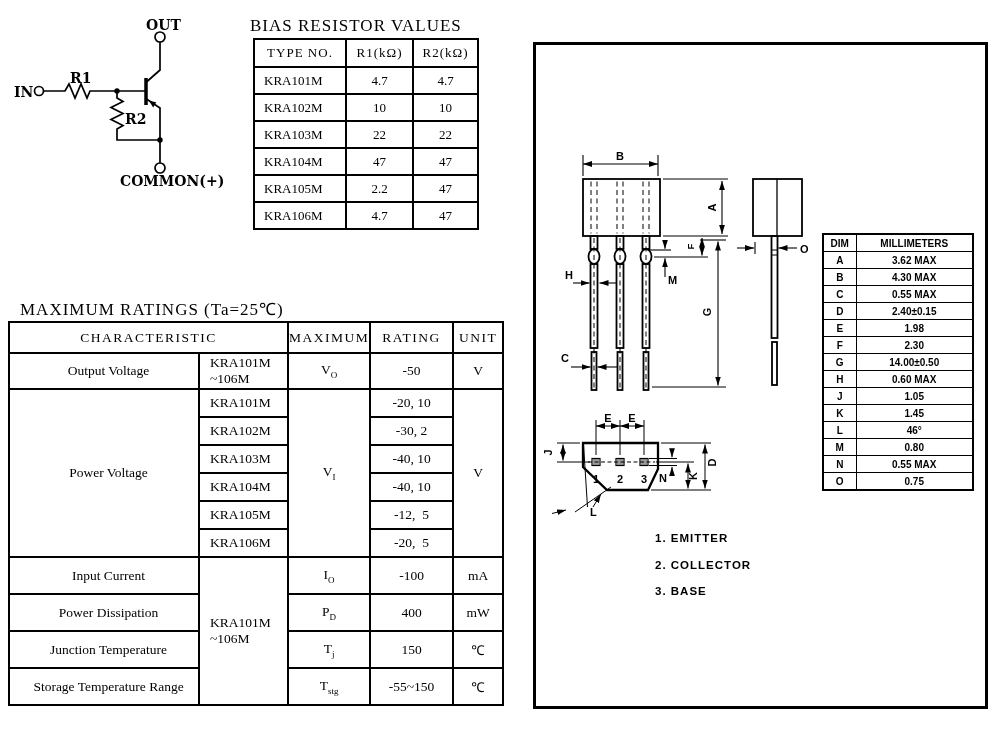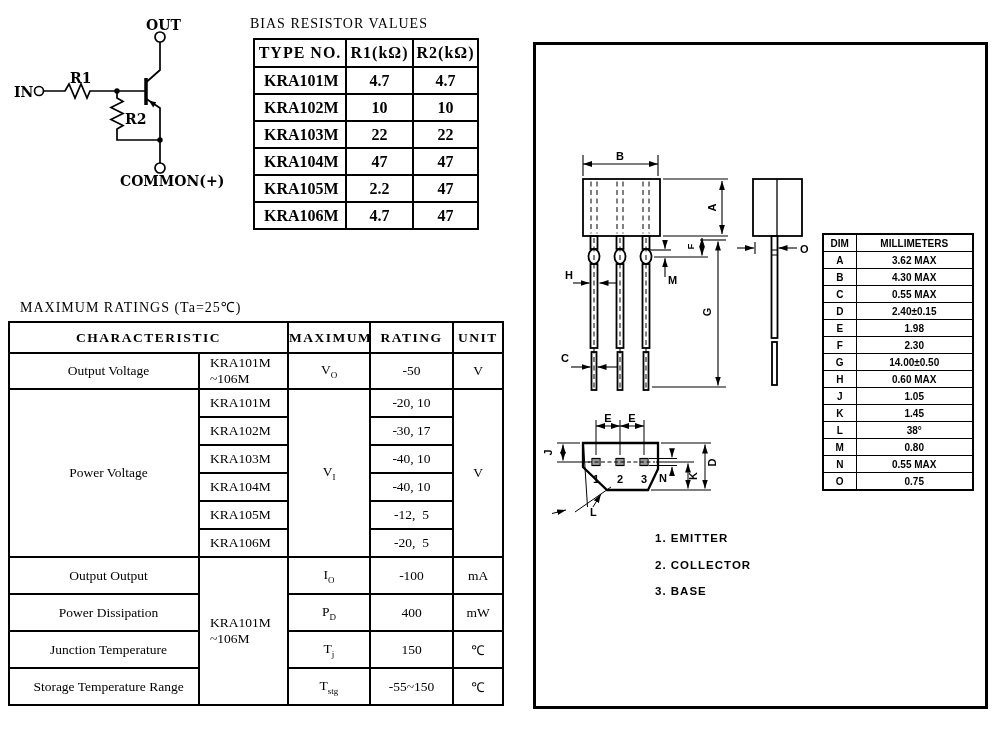--- a/index.html
+++ b/index.html
@@ -1,28 +1,28 @@
 <!DOCTYPE html>
 <html><head>
 <meta charset="utf-8">
 <style>
   html,body{margin:0;padding:0;background:#fff;}
   body{position:relative;width:1000px;height:738px;font-family:"Liberation Serif",serif;color:#000;overflow:hidden;}
   .abs{position:absolute;}
-  .title{font-size:14px;letter-spacing:1px;white-space:nowrap;}
+  .title{font-size:17px;letter-spacing:1px;white-space:nowrap;}
   table{border-collapse:collapse;background:#fff;}
   
   .bias-tbl{table-layout:fixed;width:224px;}
-  .bias-tbl th,.bias-tbl td{border:2px solid #000;font-size:16px;font-weight:bold;text-align:center;padding:0;margin-left:12px;}
+  .bias-tbl th,.bias-tbl td{border:2px solid #000;font-size:13px;font-weight:normal;text-align:center;padding:0;margin-left:12px;}
   .bias-tbl th{letter-spacing:1px;}
   .bias-tbl .tcol{text-align:left;padding-left:9px;}
   
   .rat-tbl{table-layout:fixed;width:494px;}
   .rat-tbl th,.rat-tbl td{border:2px solid #000;font-size:13.5px;font-weight:normal;text-align:center;padding:0;}
-  .rat-tbl th{letter-spacing:1.5px;font-weight:bold;}
+  .rat-tbl th{letter-spacing:1.5px;}
   .cname{text-align:right;padding-left:9px !important;}
   .ctype{text-align:left !important;padding-left:10px !important;}
   .crat{white-space:pre;}
   sub{font-size:9px;}
   .blk{display:block;line-height:1.2;}
   .rh{height:31px;} .rov{height:36px;} .rin{height:28px;} .rbig{height:37px;}
   
   .panel{left:533px;top:42px;width:449px;height:661px;border:3px solid #000;}
   
   .dim-tbl{table-layout:fixed;width:150px;font-family:"Liberation Sans",sans-serif;}
@@ -137,40 +137,40 @@
   </tr>
   <tr class="rin">
     <td class="cname" rowspan="6">Power Voltage</td>
     <td class="ctype">KRA101M</td>
     <td rowspan="6"><span>V</span><sub>I</sub></td>
     <td class="crat">-20, 10</td>
     <td rowspan="6">V</td>
   </tr>
   <tr class="rin">
     <td class="ctype">KRA102M</td>
-    <td class="crat">-30, 17</td>
+    <td class="crat">-30, 2</td>
   </tr>
   <tr class="rin">
     <td class="ctype">KRA103M</td>
     <td class="crat">-40, 10</td>
   </tr>
   <tr class="rin">
     <td class="ctype">KRA104M</td>
     <td class="crat">-40, 10</td>
   </tr>
   <tr class="rin">
     <td class="ctype">KRA105M</td>
     <td class="crat">-12,  5</td>
   </tr>
   <tr class="rin">
     <td class="ctype">KRA106M</td>
     <td class="crat">-20,  5</td>
   </tr>
   <tr class="rbig">
-    <td class="cname">Output Output</td>
+    <td class="cname">Input Current</td>
     <td class="ctype" rowspan="4">
       <span class="blk">KRA101M</span>
       <span class="blk">~106M</span>
     </td>
     <td><span>I</span><sub>O</sub></td>
     <td class="crat">-100</td>
     <td>mA</td>
   </tr>
   <tr class="rbig">
     <td class="cname">Power Dissipation</td>
@@ -385,21 +385,21 @@
   <tr>
         <td>J</td>
         <td>1.05</td>
       </tr>
   <tr>
         <td>K</td>
         <td>1.45</td>
       </tr>
   <tr>
         <td>L</td>
-        <td>38°</td>
+        <td>46°</td>
       </tr>
   <tr>
         <td>M</td>
         <td>0.80</td>
       </tr>
   <tr>
         <td>N</td>
         <td>0.55 MAX</td>
       </tr>
   <tr>

